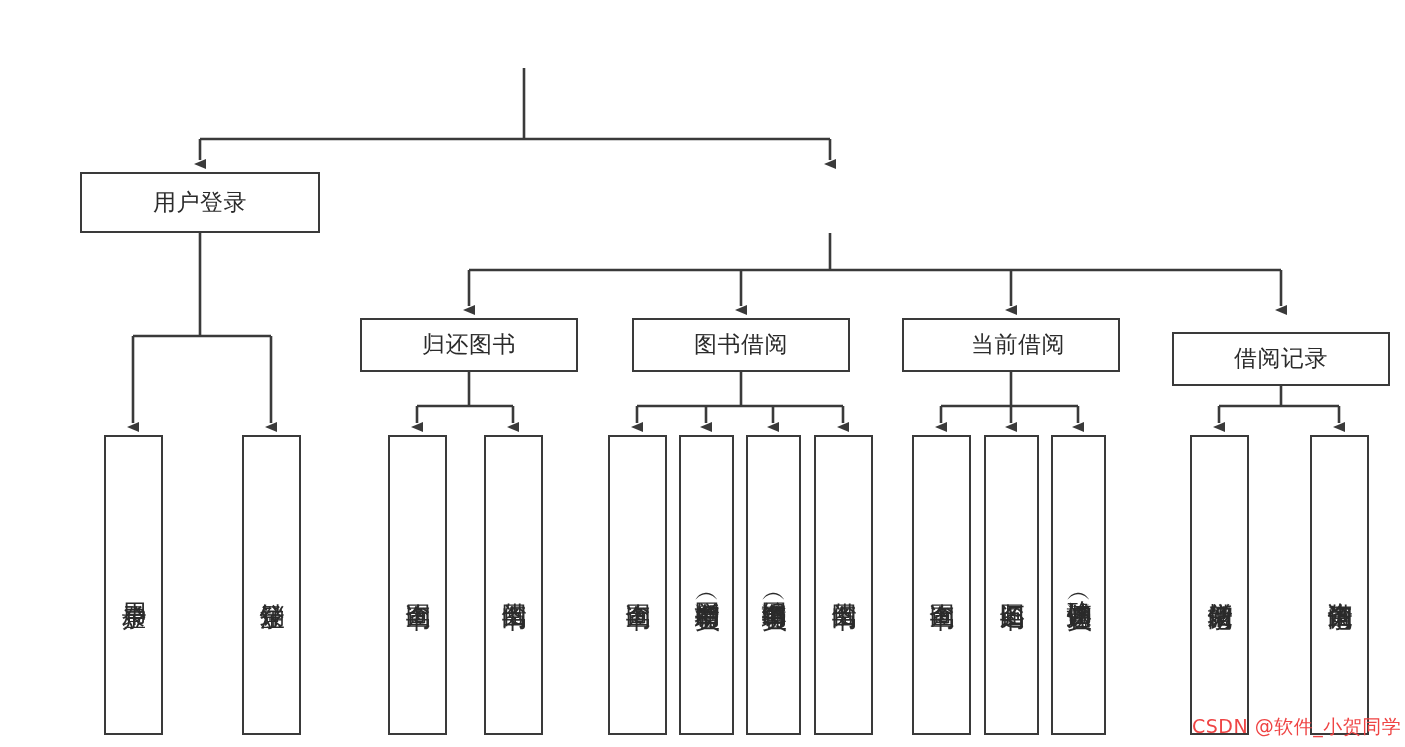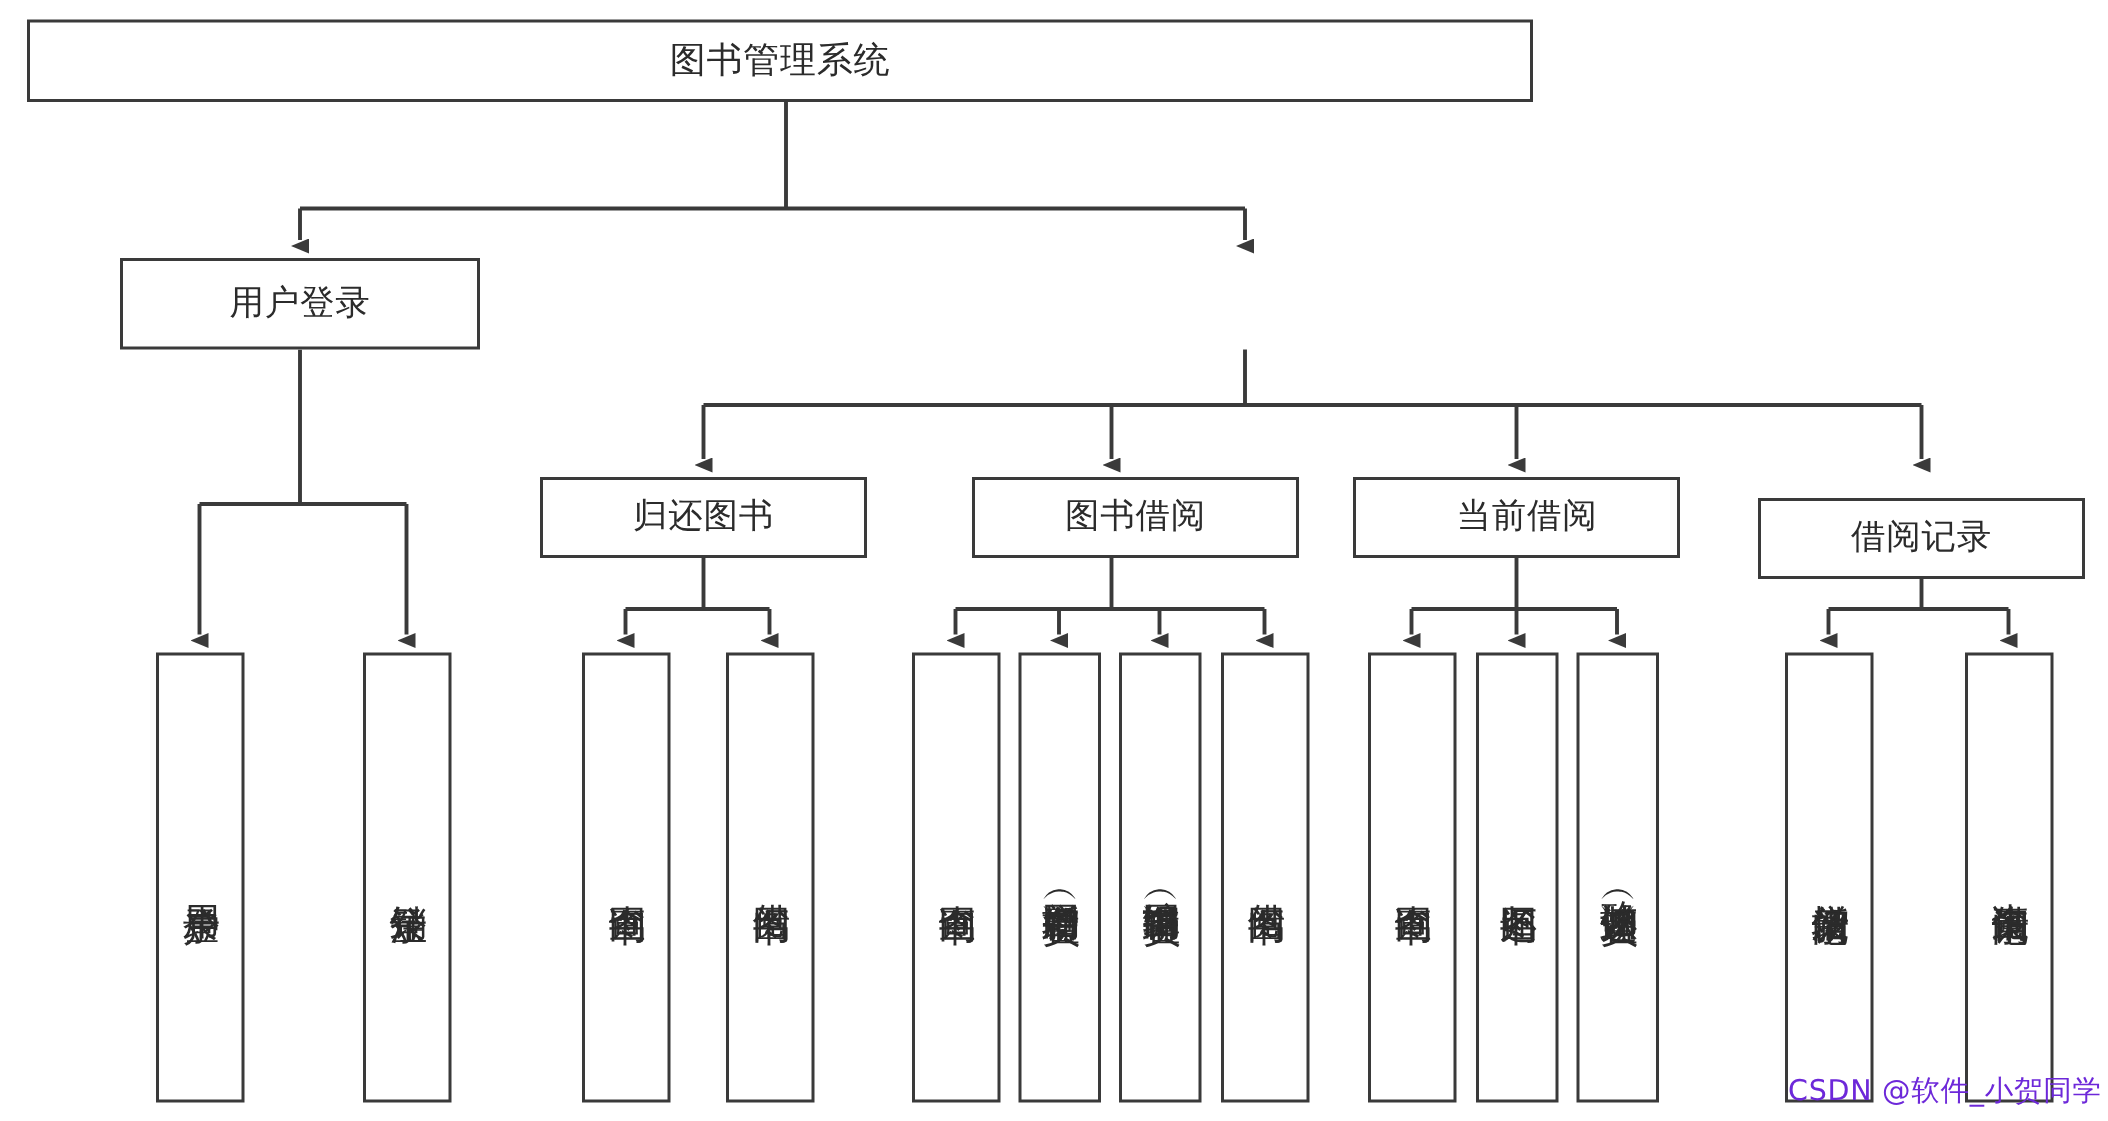--- a/index.html
+++ b/index.html
@@ -52,21 +52,21 @@
     writing-mode: vertical-rl;
     text-orientation: upright;
     font-size: 25px;
     line-height: 1.22;
     letter-spacing: 1px;
     white-space: nowrap;
   }
   .watermark {
     position: absolute;
     font-size: 19px;
-    color: #6d28d9;
+    color: #ef4444;
     white-space: nowrap;
     letter-spacing: 0.5px;
   }
 </style>
 </head>
 <body>
 
 <div id="canvas">
 
   <svg class="wires" viewBox="0 0 1405 747" xmlns="http://www.w3.org/2000/svg">
@@ -112,32 +112,29 @@
       <path d="M1011,406 L1011,423" marker-end="url(#arrow)"></path>
       <path d="M1078,406 L1078,423" marker-end="url(#arrow)"></path>
 
       <path d="M1281,372 L1281,406"></path>
       <path d="M1219,406 L1339,406"></path>
       <path d="M1219,406 L1219,423" marker-end="url(#arrow)"></path>
       <path d="M1339,406 L1339,423" marker-end="url(#arrow)"></path>
     </g>
   </svg>
 
-  <div class="node node-root" style="left: 18px; top: 13px; width: 1004px; height: 55px;">
-    <span class="lbl">图书管理系统</span>
-  </div>
 
   <div class="node node-l2" style="left: 80px; top: 172px; width: 240px; height: 61px;">
     <span class="lbl">用户登录</span>
   </div>
 
   <div class="node node-l3" style="left: 360px; top: 318px; width: 218px; height: 54px;">
     <span class="lbl">归还图书</span>
   </div>
-  <div class="node node-l3" style="left: 648px; top: 318px; width: 218px; height: 54px;">
+  <div class="node node-l3" style="left: 632px; top: 318px; width: 218px; height: 54px;">
     <span class="lbl">图书借阅</span>
   </div>
   <div class="node node-l3" style="left: 902px; top: 318px; width: 218px; height: 54px; padding-left: 14px;">
     <span class="lbl">当前借阅</span>
   </div>
   <div class="node node-l3" style="left: 1172px; top: 318px; width: 218px; height: 54px; margin-top: 14px;">
     <span class="lbl">借阅记录</span>
   </div>
 
   <div class="node node-leaf" style="left: 104px; top: 435px; width: 59px; height: 300px;">

